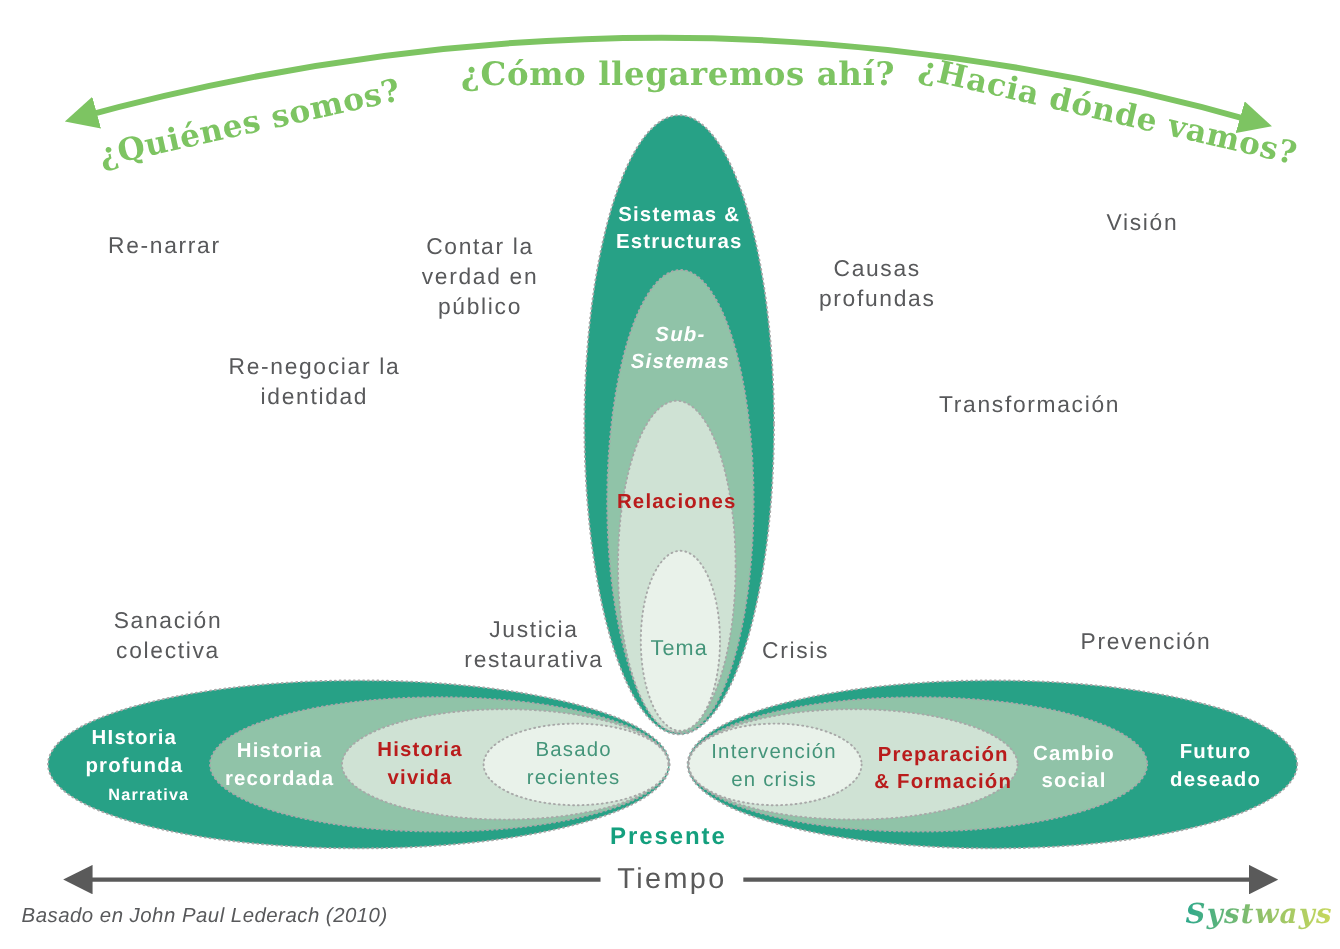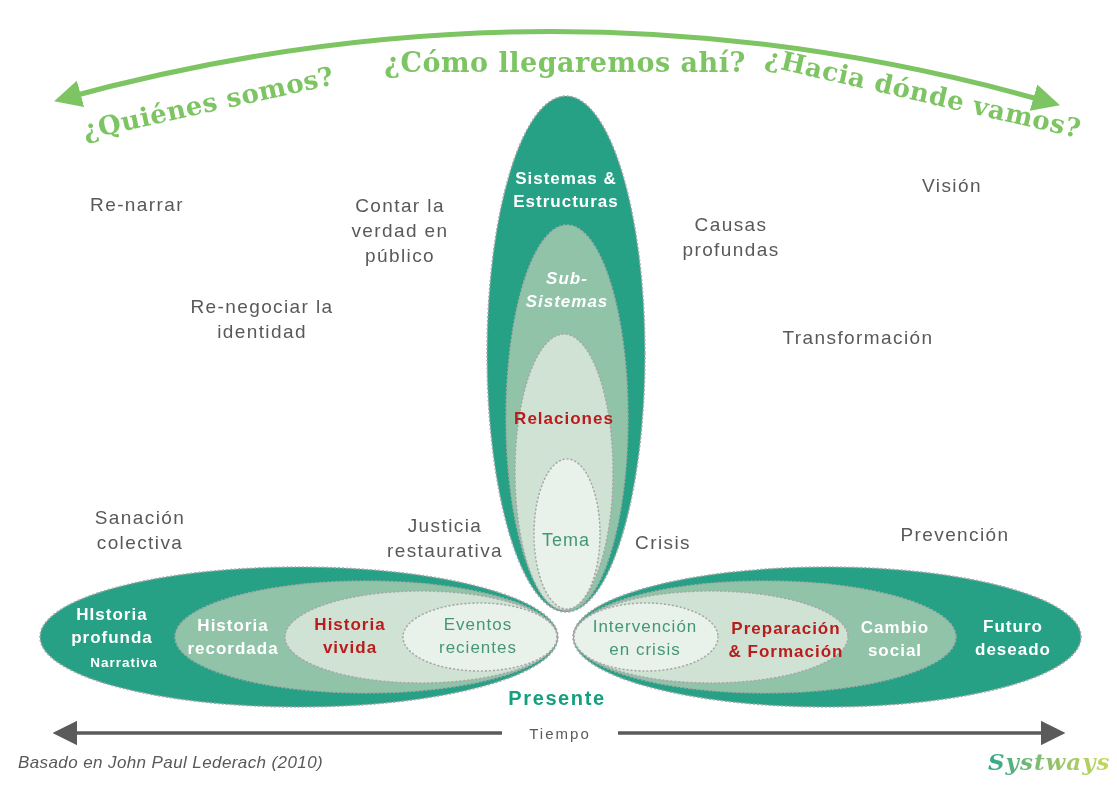--- a/index.html
+++ b/index.html
@@ -31,21 +31,21 @@
   }
   .q-left{left:80px;top:88px;transform:rotate(-12.5deg);transform-origin:center;}
   .q-center{left:565px;top:47px;transform:translateX(-50%);font-size:27px;}
   .q-right{left:762px;top:78px;transform:rotate(13deg);transform-origin:center;}
   .presente{
     position:absolute;transform:translate(-50%,-50%);
     color:#14a07e;font-weight:bold;font-size:20px;letter-spacing:1.6px;
   }
   .tiempo{
     position:absolute;transform:translate(-50%,-50%);
-    color:#5a5a5a;font-size:15px;letter-spacing:2px;background:#ffffff;padding:0 14px;
+    color:#5a5a5a;font-size:24px;letter-spacing:2px;background:#ffffff;padding:0 14px;
   }
   .attribution{
     position:absolute;left:18px;top:753px;font-style:italic;
     color:#58595b;font-size:17px;letter-spacing:0.4px;
   }
   .logo{
     position:absolute;left:988px;top:748px;
     font-family:"DejaVu Serif",serif;font-style:italic;font-weight:bold;
     font-size:23px;letter-spacing:1px;
     background:linear-gradient(90deg,#2fa98c,#8fc06a,#c8d85e);
@@ -125,21 +125,21 @@
   <div class="petal-lbl dkg" style="left:564px;top:419px;">Relaciones</div>
   <div class="petal-lbl mdg" style="left:566px;top:540px;font-size:18px;">Tema</div>
 
   <div class="petal-lbl w" style="left:112px;top:627px;">HIstoria
 profunda</div>
   <div class="sub-lbl" style="left:124px;top:662px;">Narrativa</div>
   <div class="petal-lbl w" style="left:233px;top:638px;">Historia
 recordada</div>
   <div class="petal-lbl dkg" style="left:350px;top:637px;">Historia
 vivida</div>
-  <div class="petal-lbl mdg" style="left:478px;top:637px;">Eventos
+  <div class="petal-lbl mdg" style="left:478px;top:637px;">Basado
 recientes</div>
 
   <div class="petal-lbl mdg" style="left:645px;top:639px;">Intervención
 en crisis</div>
   <div class="petal-lbl dkg" style="left:786px;top:641px;">Preparación
 &amp; Formación</div>
   <div class="petal-lbl w" style="left:895px;top:640px;">Cambio
 social</div>
   <div class="petal-lbl w" style="left:1013px;top:639px;">Futuro
 deseado</div>

